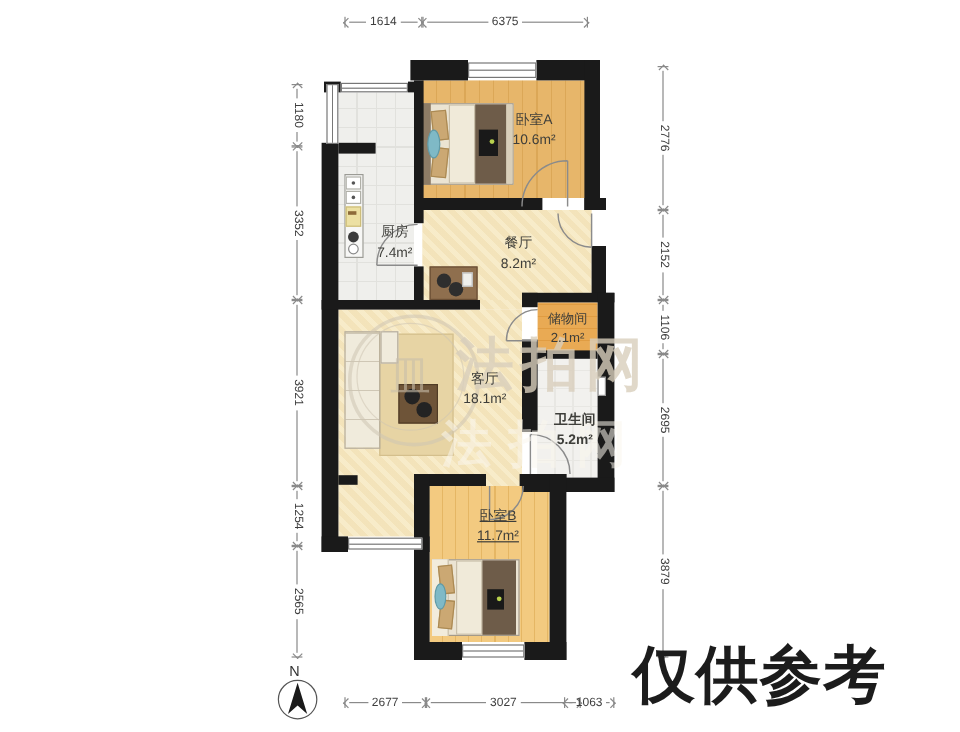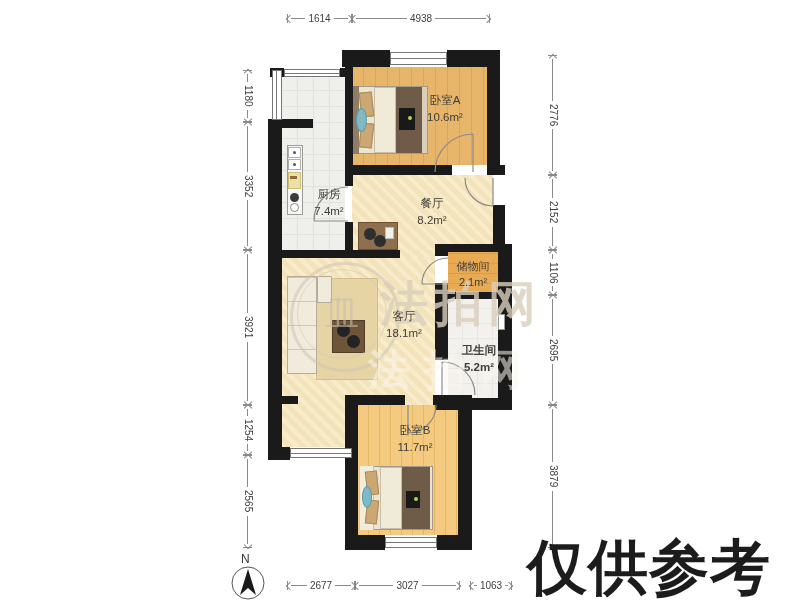--- a/index.html
+++ b/index.html
@@ -47,21 +47,21 @@
   .dim.v::before,.dim.v::after{content:"";position:absolute;left:1px;width:9px;height:1px;background:#8a8a8a;}
   .dim.v::before{top:0;}.dim.v::after{bottom:0;}
   
   #door-svg{position:absolute;left:0;top:0;z-index:5;}
   .wm{position:absolute;z-index:6;pointer-events:none;}
   #wm-text{left:380px;top:272px;font-size:48px;letter-spacing:6px;color:rgba(216,206,188,.8);font-weight:bold;}
   #wm-text2{left:368px;top:342px;font-size:42px;letter-spacing:14px;color:rgba(250,246,236,.55);font-weight:bold;}
   #wm-ring{left:290px;top:262px;width:104px;height:104px;border:3px solid rgba(205,196,178,.55);border-radius:50%;}
   #wm-ring-inner{left:297px;top:269px;width:88px;height:88px;border:1px solid rgba(205,196,178,.55);border-radius:50%;
                  display:flex;align-items:center;justify-content:center;font-size:34px;color:rgba(200,190,170,.6);}
-  #footer-note{position:absolute;left:527px;top:528px;font-size:60px;font-weight:bold;color:#1c1c1c;z-index:8;letter-spacing:1px;}
+  #footer-note{position:absolute;left:527px;top:528px;font-size:52px;font-weight:bold;color:#1c1c1c;z-index:8;letter-spacing:1px;}
   #compass-n{position:absolute;left:241px;top:552px;font-size:12px;color:#333;z-index:8;}
 </style>
 </head>
 <body>
 
 <div id="canvas">
 
   <div class="floor f-tile" style="left:282px;top:77px;width:63px;height:173px;"></div>
   <div class="floor f-wood-a" style="left:352px;top:67px;width:136px;height:98px;"></div>
   <div class="floor f-cream" style="left:352px;top:175px;width:141px;height:75px;"></div>
@@ -199,48 +199,48 @@
     <div>2.1m²</div>
   </div>
   <div class="room-label" style="left:404px;top:308px;">
     <div>客厅</div>
     <div>18.1m²</div>
   </div>
   <div class="room-label" style="left:479px;top:342px;font-weight:bold;">
     <div>卫生间</div>
     <div>5.2m²</div>
   </div>
-  <div class="room-label" style="left:415px;top:422px;">
+  <div class="room-label" style="left:415px;top:422px;text-decoration:underline;">
     <div>卧室B</div>
     <div>11.7m²</div>
   </div>
 
   <div class="dim h" style="left:287px;top:13px;width:65px;">
     <span class="a s"></span>
       <span class="ln"></span>
       <span class="lbl">1614</span>
       <span class="ln"></span>
       <span class="a e"></span>
   </div>
   <div class="dim h" style="left:352px;top:13px;width:138px;">
     <span class="a s"></span>
       <span class="ln"></span>
-      <span class="lbl">4938</span>
+      <span class="lbl">6375</span>
       <span class="ln"></span>
       <span class="a e"></span>
   </div>
 
   <div class="dim h" style="left:287px;top:580px;width:68px;">
     <span class="a s"></span>
       <span class="ln"></span>
       <span class="lbl">2677</span>
       <span class="ln"></span>
       <span class="a e"></span>
   </div>
-  <div class="dim h" style="left:355px;top:580px;width:105px;">
+  <div class="dim h" style="left:355px;top:580px;width:129px;">
     <span class="a s"></span>
       <span class="ln"></span>
       <span class="lbl">3027</span>
       <span class="ln"></span>
       <span class="a e"></span>
   </div>
   <div class="dim h" style="left:470px;top:580px;width:42px;">
     <span class="a s"></span>
       <span class="ln"></span>
       <span class="lbl">1063</span>

